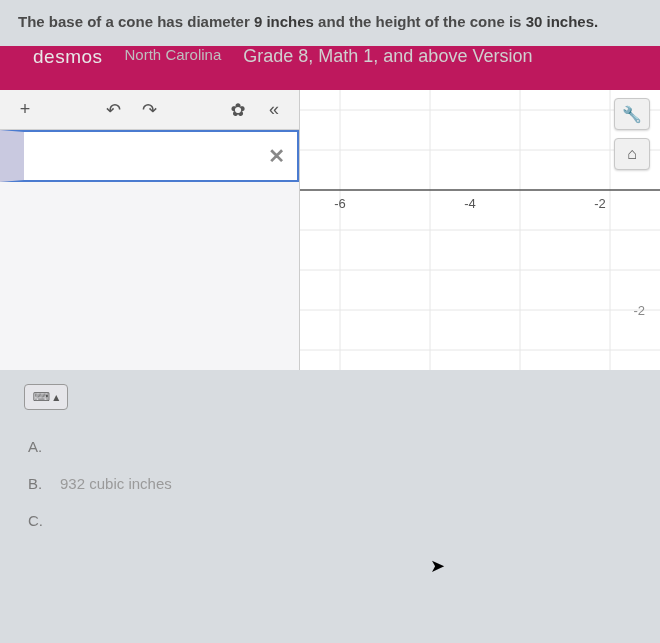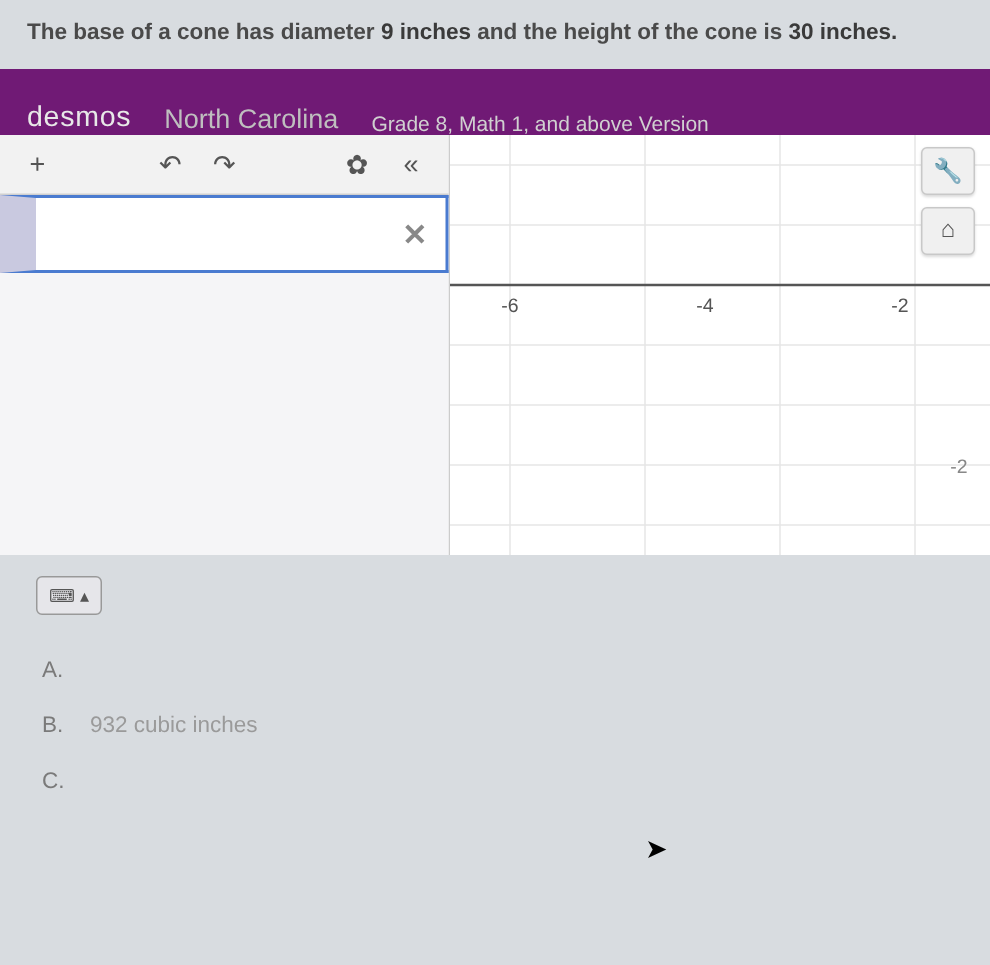--- a/index.html
+++ b/index.html
@@ -14,32 +14,32 @@
   .question-area {
     padding: 12px 18px 14px 18px;
     color: #4a4a4a;
     font-size: 15px;
     font-weight: bold;
     line-height: 1.35;
     border-radius: 20px;
   }
   .question-area .hl { color: #3a3a3a; }
   .desmos-bar {
-    background: #701a75;
+    background: #be185d;
     color: #d0d0d0;
     height: 44px;
     display: flex;
-    align-items: flex-end;
-    padding: 0 18px;
+    align-items: flex-start;
+    padding: 0 33px;
     font-size: 15px;
     gap: 22px;
   }
   .desmos-bar .brand { font-weight: 300; font-size: 19px; letter-spacing: 0.5px; color: #e8e8e8; }
-  .desmos-bar .loc { color: #bfbfbf; font-size: 18px; }
-  .desmos-bar .ver { color: #d0d0d0; font-size: 14px; }
+  .desmos-bar .loc { color: #bfbfbf; font-size: 15px; }
+  .desmos-bar .ver { color: #d0d0d0; font-size: 18px; }
 
   .calc-area {
     display: flex;
     height: 280px;
     background: #fff;
     position: relative;
   }
   .expr-panel {
     width: 300px;
     border-right: 1px solid #ccc;

